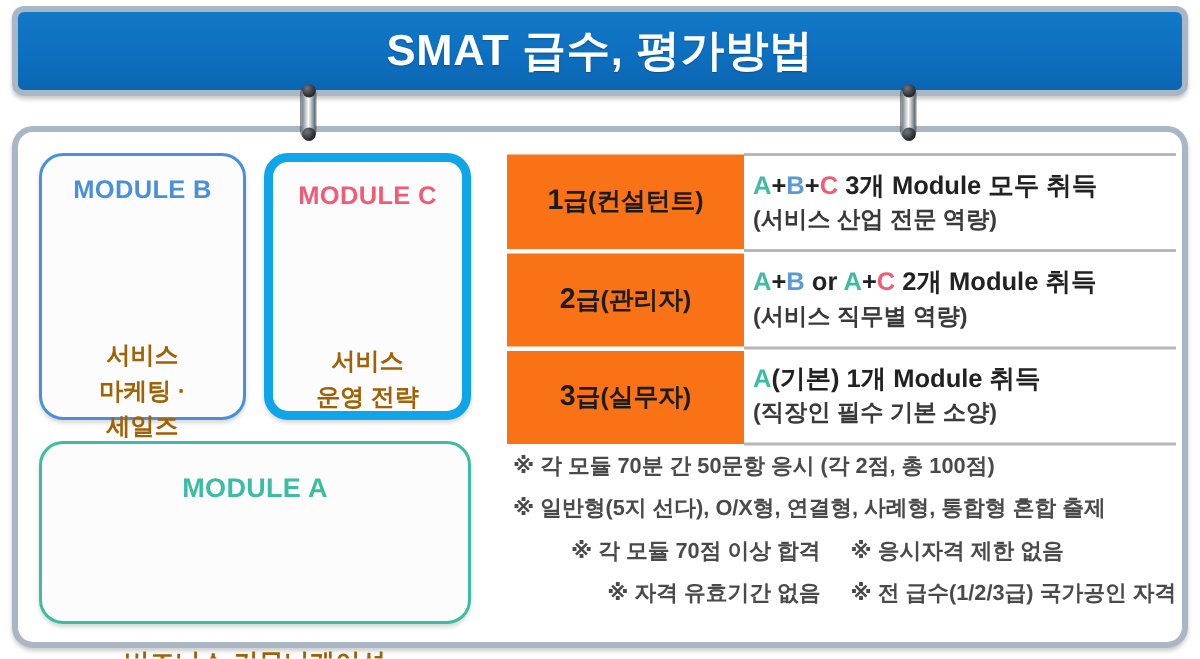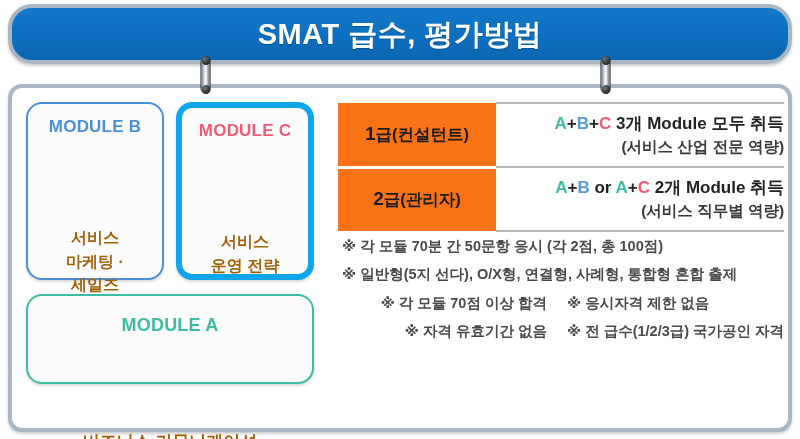--- a/index.html
+++ b/index.html
@@ -25,21 +25,21 @@
   
   .header-banner {
     position: absolute;
     left: 8px;
     top: 4px;
     width: 784px;
     height: 60px;
     box-sizing: border-box;
     background: linear-gradient(180deg, #1278c8 0%, #0d6fbf 55%, #0b66b2 100%);
     border: 4px solid #a9b6c4;
-    border-radius: 24px;
+    border-radius: 8px;
     display: flex;
     align-items: center;
     justify-content: center;
     box-shadow: 0 2px 3px rgba(0,0,0,0.22);
   }
   .header-title {
     color: #ffffff;
     font-size: 29px;
     font-weight: bold;
     letter-spacing: 0.5px;
@@ -117,21 +117,21 @@
   .module-card.b {
     flex: 0 0 138px;
     border: 2px solid #4a90d9;
   }
   .module-card.c {
     flex: 0 0 138px;
     border: 6px solid #0ea5e9;
   }
   .module-card.a {
     width: 288px;
-    height: 90px;
+    height: 122px;
     margin-top: 14px;
     border: 2px solid #3cbda3;
     padding-top: 20px;
   }
   .module-name {
     font-size: 17px;
     font-weight: bold;
     letter-spacing: 0.2px;
     line-height: 1;
     white-space: nowrap;
@@ -181,21 +181,21 @@
     color: #1c1c1c;
     font-size: 16.5px;
     font-weight: bold;
     height: 62px;
     border-bottom: 3px solid #ffffff;
     white-space: nowrap;
   }
   .grade-label .num { font-size: 19px; }
   .grade-desc {
     background: #ffffff;
-    text-align: right;
+    text-align: left;
     height: 62px;
     border-top: 2px solid #b7b7b7;
     padding-left: 6px !important;
   }
   tr:last-child .grade-label { border-bottom: 0; }
   tr:last-child .grade-desc { border-bottom: 2px solid #b7b7b7; }
   .desc-main {
     color: #222222;
     font-size: 17px;
     font-weight: bold;
@@ -285,20 +285,27 @@
                 <div class="desc-sub">(서비스 산업 전문 역량)</div>
               </td>
             </tr>
             <tr>
               <td class="grade-label"><span class="num">2</span><span>급(관리자)</span></td>
               <td class="grade-desc">
                 <div class="desc-main"><span style="color: rgb(60, 189, 163);">A</span><span style="color: rgb(34, 34, 34);">+</span><span style="color: rgb(91, 155, 213);">B</span><span style="color: rgb(34, 34, 34);"> or </span><span style="color: rgb(60, 189, 163);">A</span><span style="color: rgb(34, 34, 34);">+</span><span style="color: rgb(241, 91, 118);">C</span><span style="color: rgb(34, 34, 34);"> 2개 Module 취득</span></div>
                 <div class="desc-sub">(서비스 직무별 역량)</div>
               </td>
             </tr>
+            <tr>
+              <td class="grade-label"><span class="num">3</span><span>급(실무자)</span></td>
+              <td class="grade-desc">
+                <div class="desc-main"><span style="color: rgb(60, 189, 163);">A</span><span style="color: rgb(34, 34, 34);">(기본) 1개 Module 취득</span></div>
+                <div class="desc-sub">(직장인 필수 기본 소양)</div>
+              </td>
+            </tr>
           </tbody>
       </table>
 
       <div class="notes" id="notes-list">
           <div class="note-line">
             <span class="note-a">※ 각 모듈 70분 간 50문항 응시 (각 2점, 총 100점)</span>
           </div>
           <div class="note-line">
             <span class="note-a">※ 일반형(5지 선다), O/X형, 연결형, 사례형, 통합형 혼합 출제</span>
           </div>

